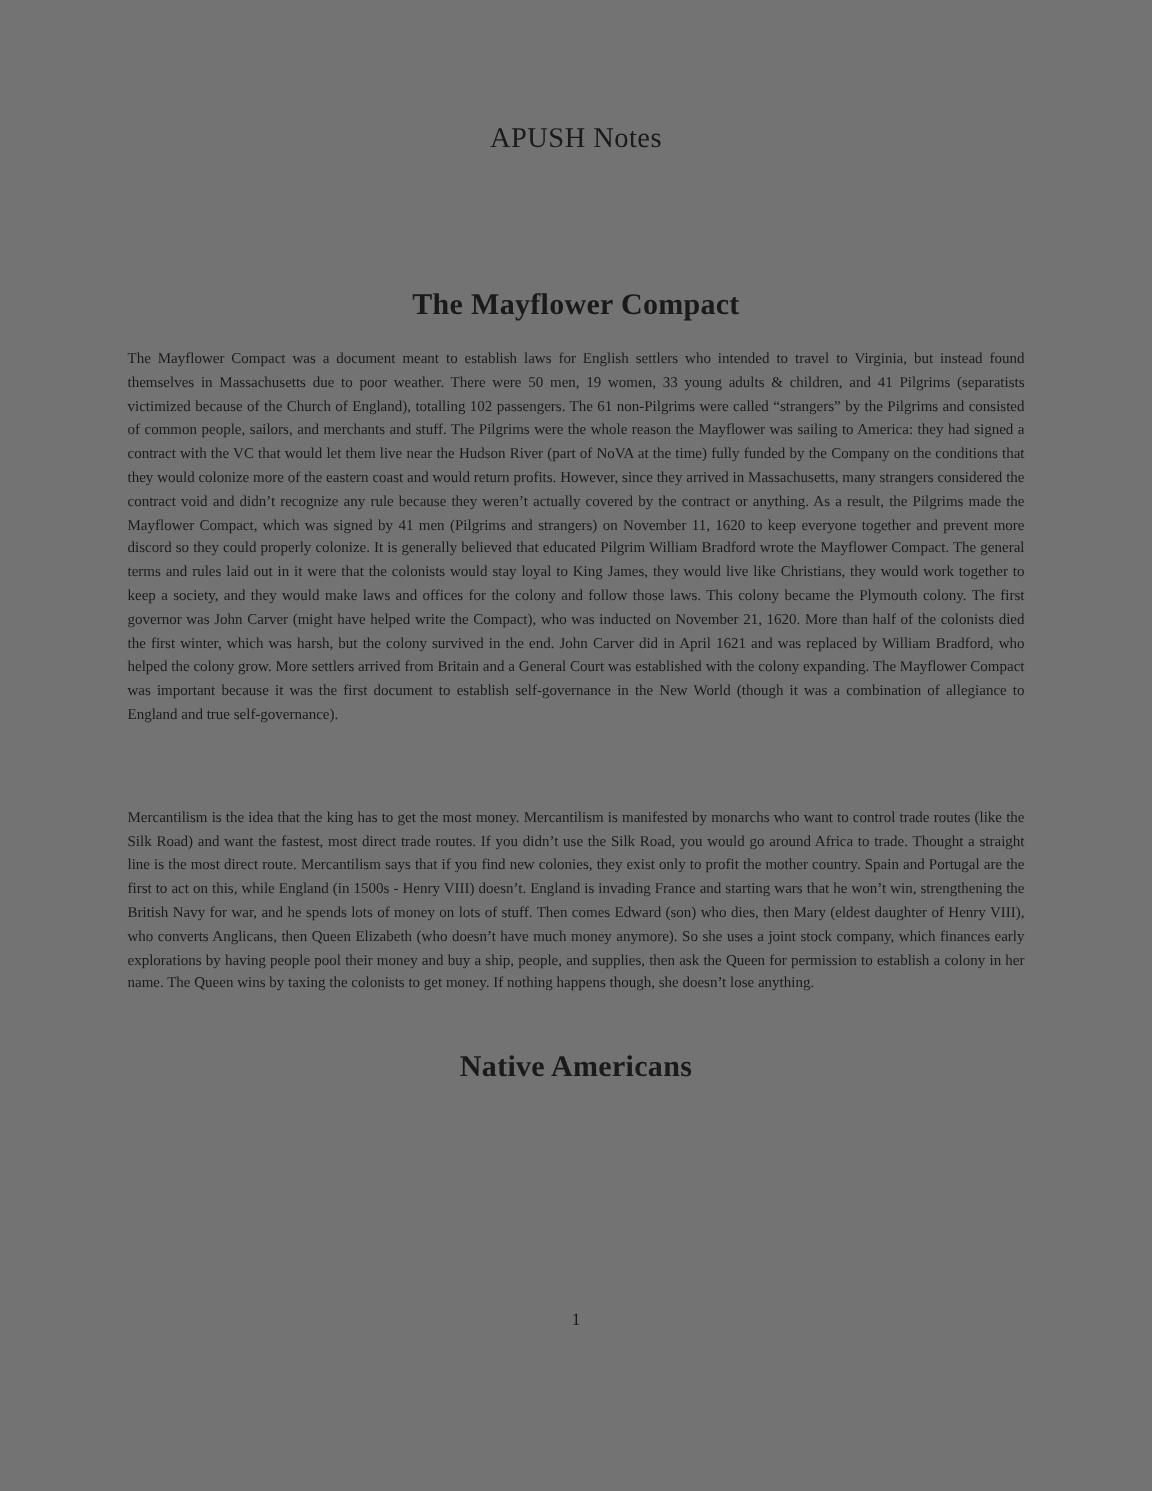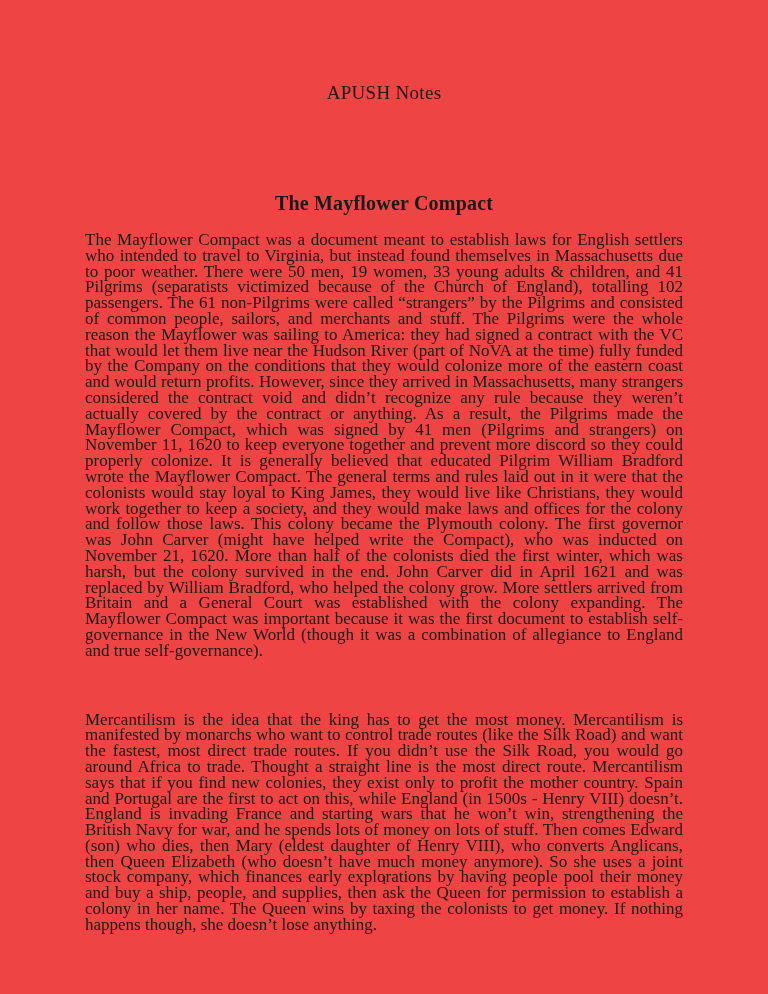--- a/index.html
+++ b/index.html
@@ -13,21 +13,21 @@
     height: 994px;
     font-family: "Liberation Serif", "DejaVu Serif", serif;
     color: #1a1a1a;
     overflow: hidden;
   }
 
   .page {
     position: relative;
     width: 768px;
     height: 994px;
-    background: #ef4444;
+    background: #737373;
     box-sizing: border-box;
     padding: 0 85px;
   }
 
   .doc-title {
     text-align: center;
     font-size: 19px;
     font-weight: normal;
     letter-spacing: 0.3px;
     margin: 0;
@@ -40,21 +40,21 @@
 
   .section-title {
     text-align: center;
     font-size: 20px;
     font-weight: bold;
     letter-spacing: 0.2px;
     margin: 0;
   }
 
   .section-body {
-    font-size: 17px;
+    font-size: 10px;
     line-height: 15.8px;
     text-align: justify;
     text-justify: inter-word;
     margin: 0;
     hyphens: none;
   }
 
   
   .gap-title-to-s1 { height: 88px; }
   .gap-s1head-to-body { height: 17px; }
@@ -96,18 +96,19 @@
   <div class="gap-s1body-to-s2"></div>
 
   <div class="section">
     <div class="gap-s2head-to-body"></div>
     <p class="section-body">Mercantilism is the idea that the king has to get the most money. Mercantilism is manifested by monarchs who want to control trade routes (like the Silk Road) and want the fastest, most direct trade routes. If you didn’t use the Silk Road, you would go around Africa to trade. Thought a straight line is the most direct route. Mercantilism says that if you find new colonies, they exist only to profit the mother country. Spain and Portugal are the first to act on this, while England (in 1500s - Henry VIII) doesn’t. England is invading France and starting wars that he won’t win, strengthening the British Navy for war, and he spends lots of money on lots of stuff. Then comes Edward (son) who dies, then Mary (eldest daughter of Henry VIII), who converts Anglicans, then Queen Elizabeth (who doesn’t have much money anymore). So she uses a joint stock company, which finances early explorations by having people pool their money and buy a ship, people, and supplies, then ask the Queen for permission to establish a colony in her name. The Queen wins by taxing the colonists to get money. If nothing happens though, she doesn’t lose anything.</p>
   </div>
 
   <div class="gap-s2body-to-s3"></div>
 
   <div class="section">
+    <h2 class="section-title">Native Americans</h2>
     <div class="gap-s3head-to-body"></div>
   </div>
 
   <div class="page-number">1</div>
 
 </div>
 
 </body></html>

